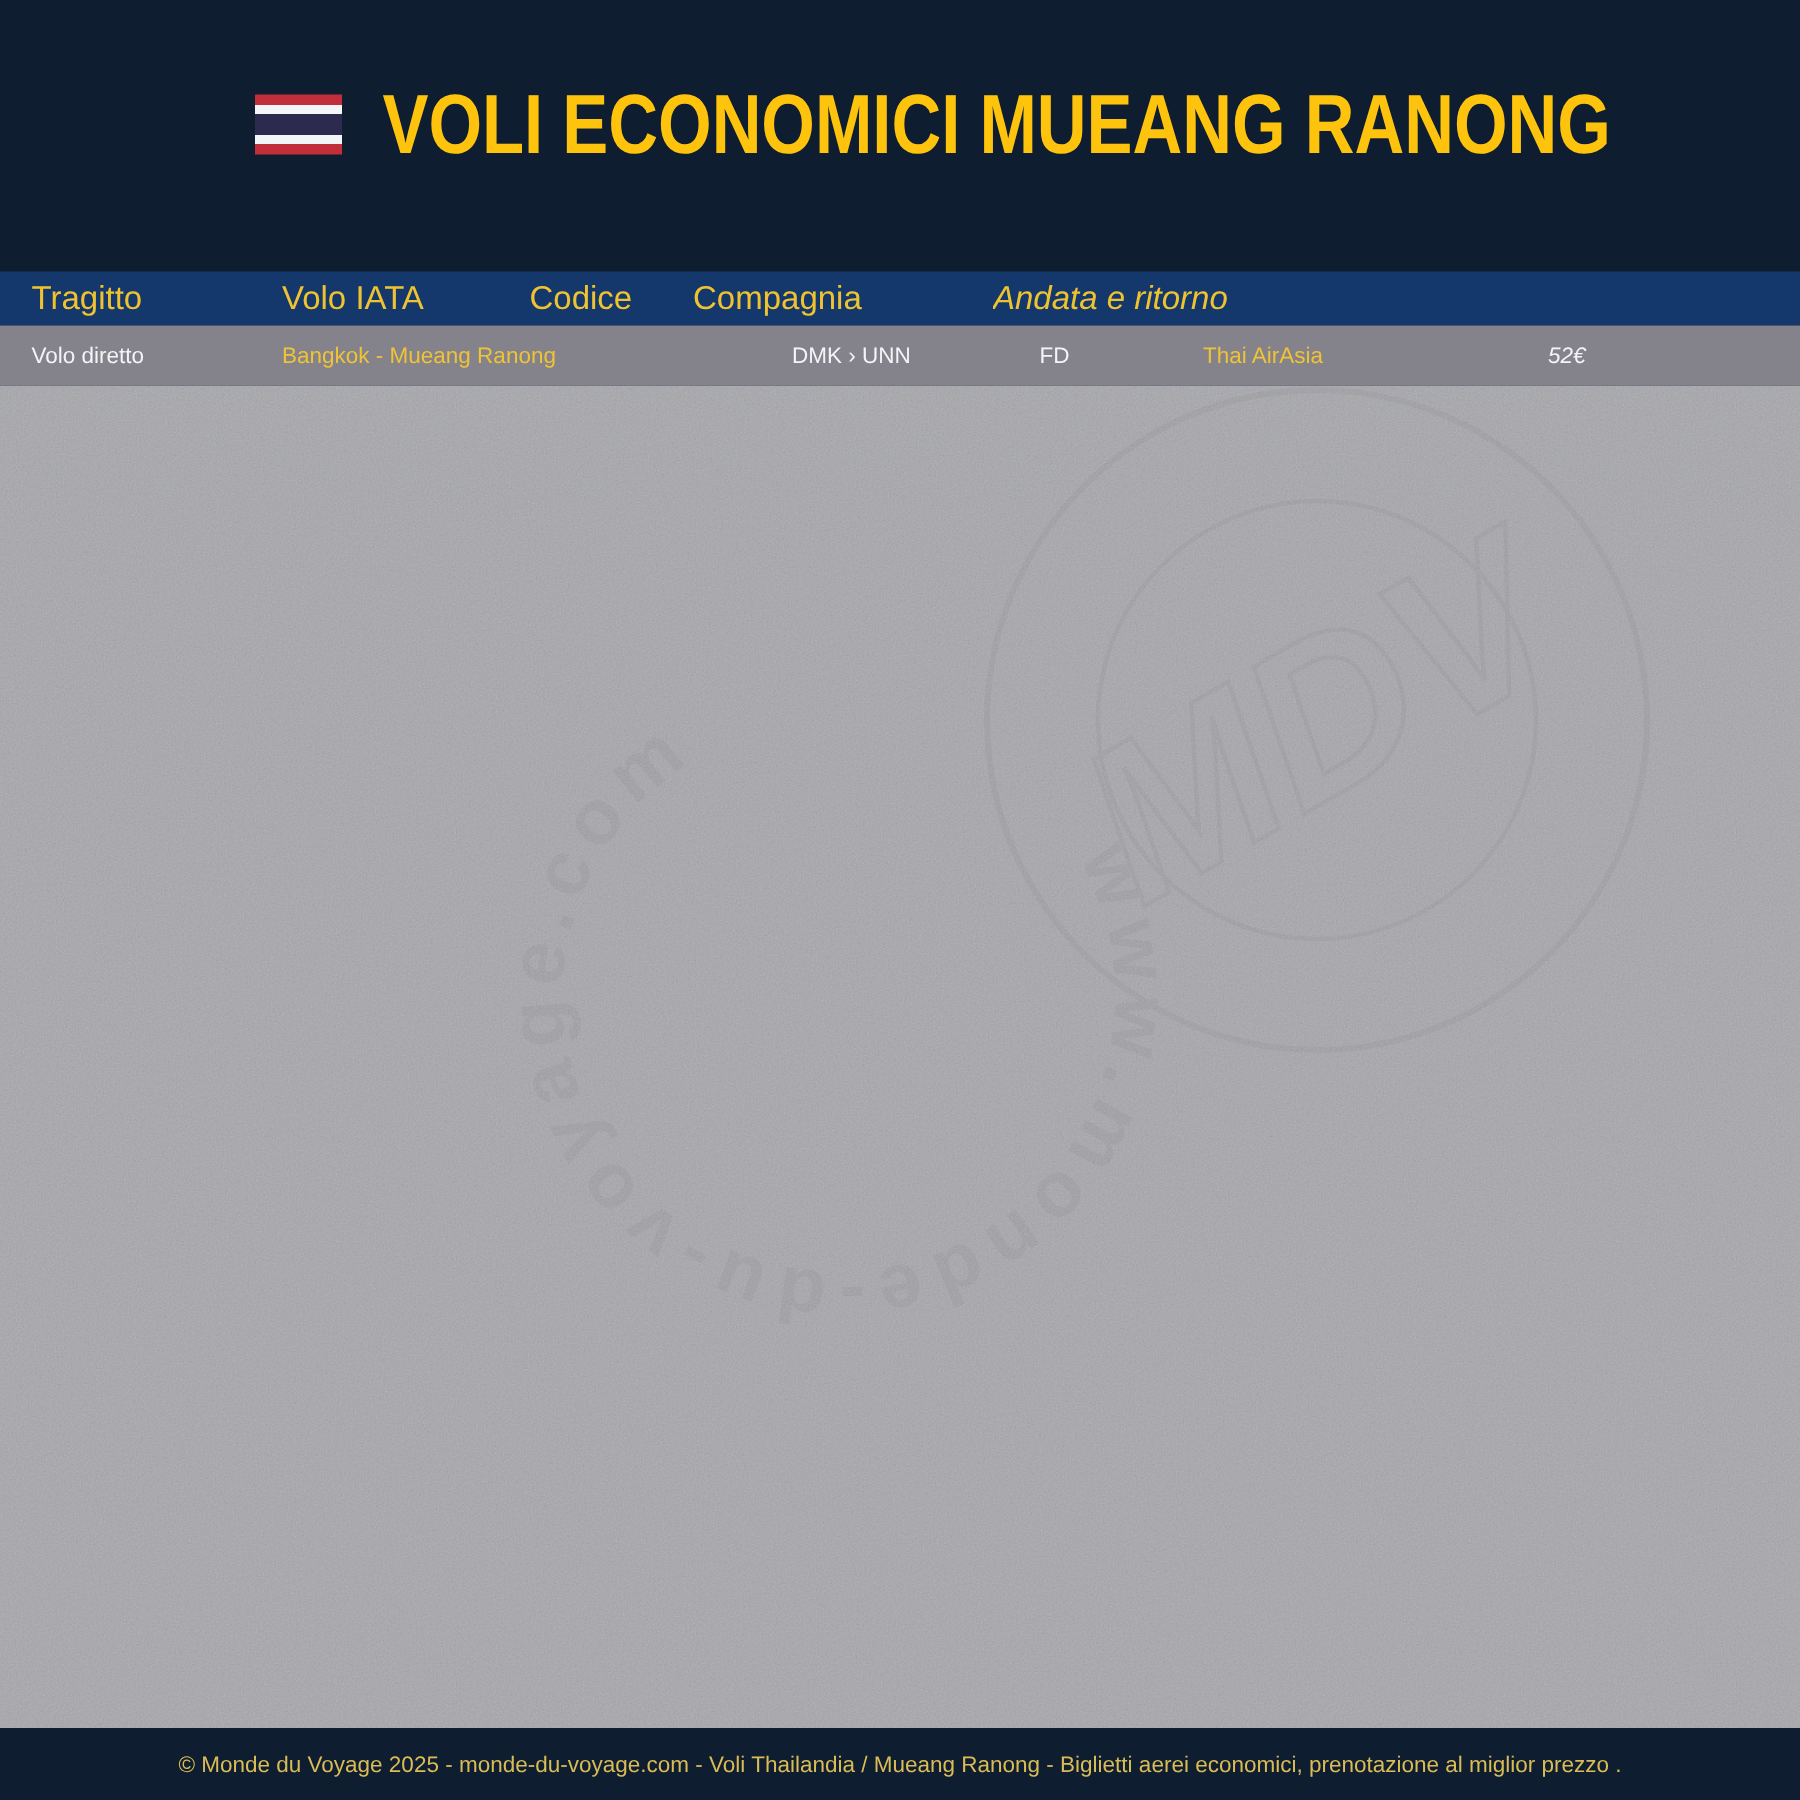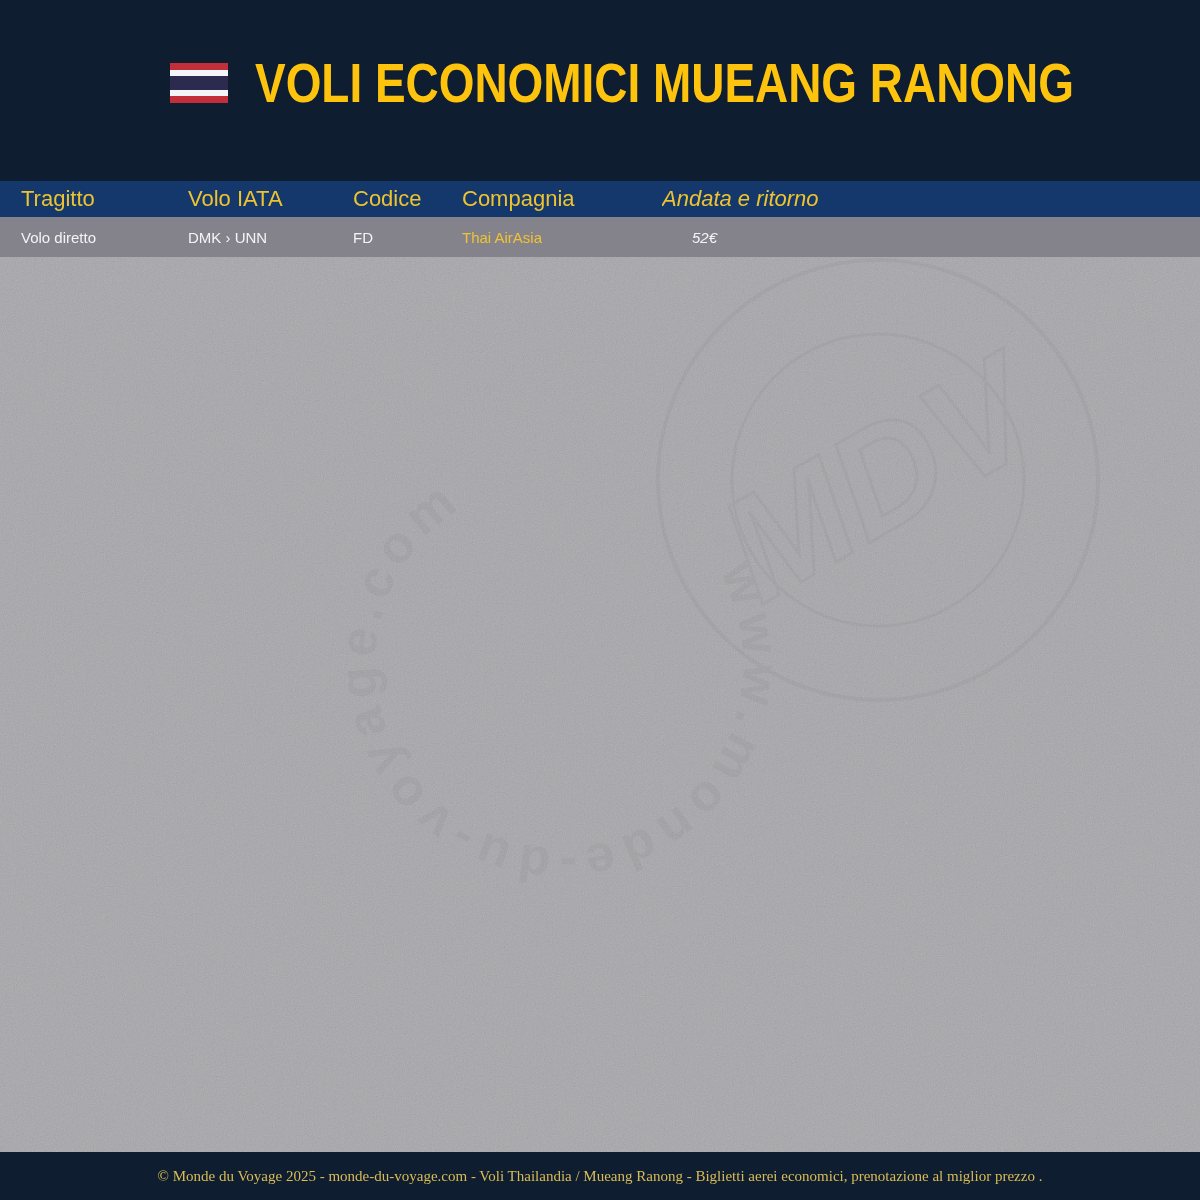--- a/index.html
+++ b/index.html
@@ -57,21 +57,21 @@
   .link-yellow { color: #efc335; cursor: pointer; }
 
   
   .noise-area { position: absolute; top: 257px; left: 0; width: 1200px; height: 895px; }
   .noise-area svg { display: block; }
 
   
   .footer {
     position: absolute; top: 1152px; left: 0; width: 1200px; height: 48px;
     background: #0e1d30; display: flex; align-items: center; justify-content: center;
-    color: #d9bc55; font-size: 15px; font-family: Liberation Serif, serif;
+    color: #d9bc55; font-size: 15px;
   }
 </style>
 </head>
 <body>
 
 <div class="page">
 
   <div class="top">
     <span class="flag">
       <span class="st-red"></span>
@@ -86,20 +86,21 @@
   <div class="thead">
     <div class="cell c1">Tragitto</div>
     <div class="cell c3">Volo IATA</div>
     <div class="cell c4">Codice</div>
     <div class="cell c5">Compagnia</div>
     <div class="cell c6">Andata e ritorno</div>
   </div>
 
   <div class="trow">
     <div class="cell c1">Volo diretto</div>
+    <div class="cell c2 link-yellow">Bangkok - Mueang Ranong</div>
     <div class="cell c3">DMK › UNN</div>
     <div class="cell c4">FD</div>
     <div class="cell c5 link-yellow">Thai AirAsia</div>
     <div class="cell c6 price">52€</div>
   </div>
 
   <div class="noise-area">
     <svg width="1200" height="895" viewBox="0 0 1200 895" xmlns="http://www.w3.org/2000/svg">
       <defs>
         <filter id="grain" x="0" y="0" width="100%" height="100%">

